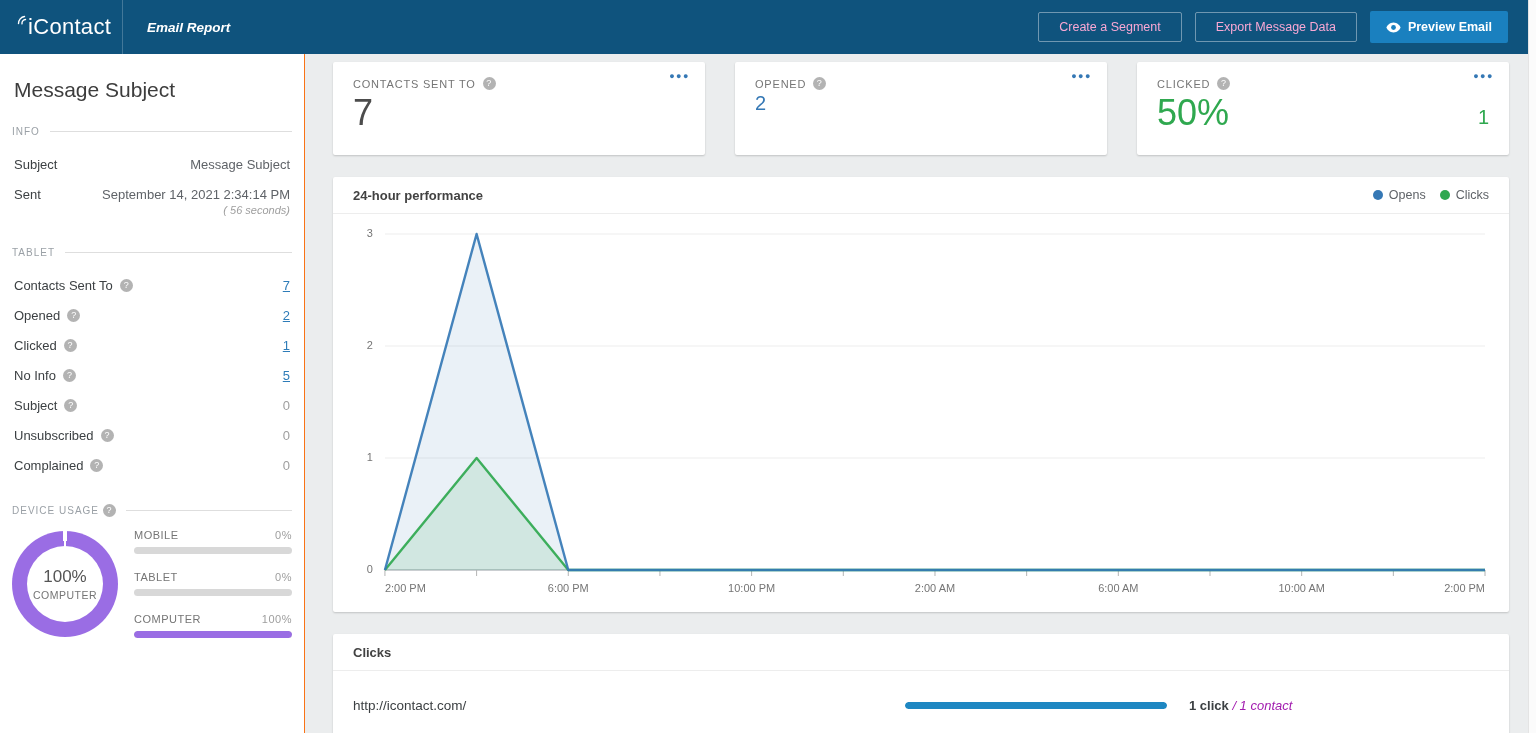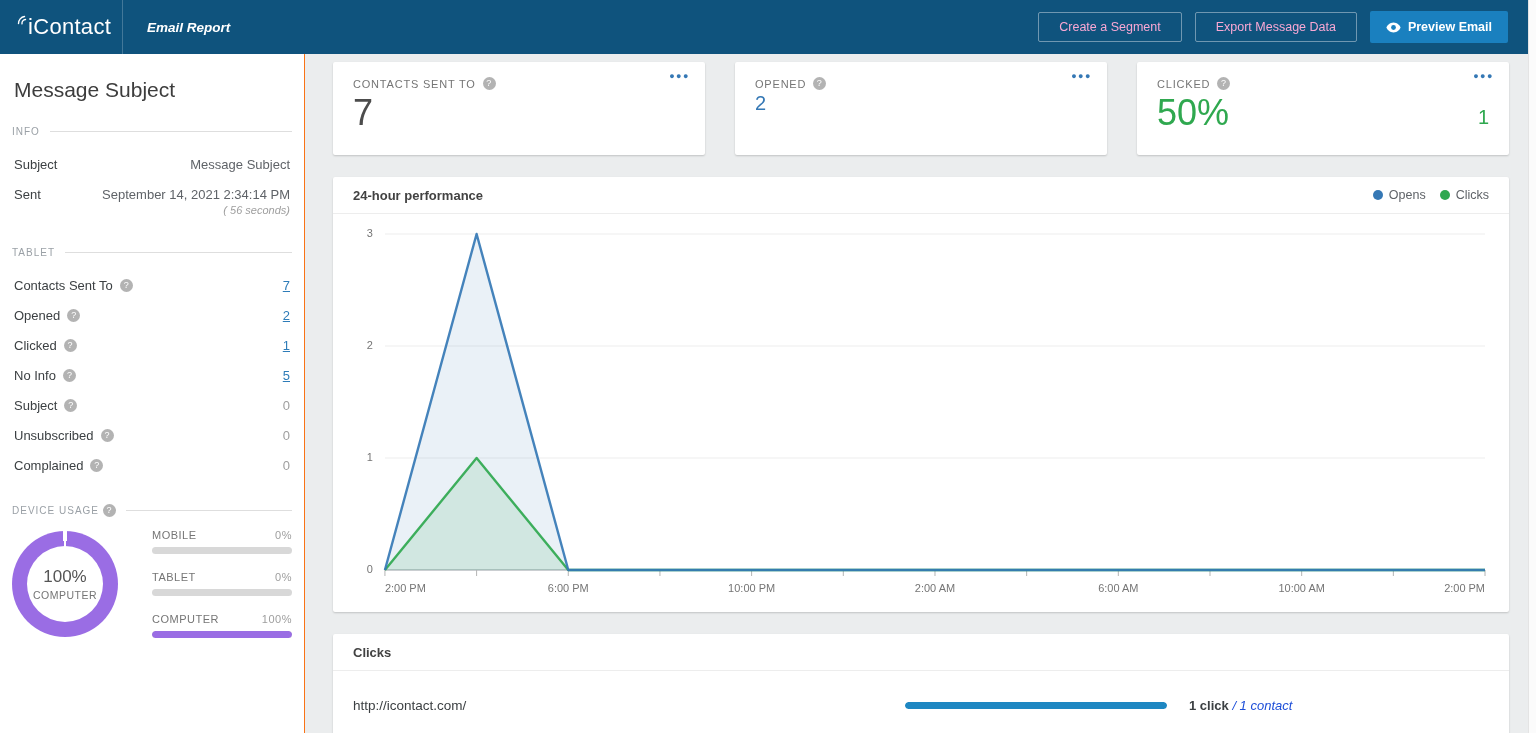--- a/index.html
+++ b/index.html
@@ -40,21 +40,21 @@
   .help { width:13px; height:13px; border-radius:50%; background:#b3b3b3; color:#fff; font-size:9px;
           line-height:13px; text-align:center; display:inline-block; flex:none; }
 
   .device-wrap { display:flex; align-items:center; margin-top:6px; }
   .donut { width:106px; height:106px; border-radius:50%; position:relative; flex:none;
            display:flex; align-items:center; justify-content:center; }
   .donut-hole { width:76px; height:76px; border-radius:50%; background:#fff; display:flex;
                 flex-direction:column; align-items:center; justify-content:center; }
   .donut-pct { font-size:17px; color:#555; }
   .donut-dev { font-size:10.5px; color:#757575; letter-spacing:.5px; margin-top:2px; }
-  .bars { flex:1; margin-left:34px; }
+  .bars { flex:1; margin-left:16px; }
   .bar-group { margin-bottom:17px; }
   .bar-group:last-child { margin-bottom:0; }
   .bar-labels { display:flex; justify-content:space-between; font-size:11px; letter-spacing:.5px;
                 color:#757575; margin-bottom:6px; }
   .bar-labels .val { color:#9e9e9e; }
   .bar-track { height:7px; border-radius:4px; background:#d8d8d8; overflow:hidden; }
   .bar-fill { height:100%; border-radius:4px; }
 
   
   .card { background:#fff; border-radius:2px; box-shadow:0 1px 2px rgba(0,0,0,0.18); }
@@ -75,21 +75,21 @@
   .legend-dot { width:10px; height:10px; border-radius:50%; display:inline-block; }
   .chart-body { padding:4px 10px 0 8px; }
 
   .clicks-card { margin-top:22px; height:130px; }
   .click-row { display:flex; align-items:center; padding:0 20px; height:68px; }
   .click-url { flex:1; font-size:13.5px; color:#3c4043; }
   .click-bar-track { width:262px; height:7px; border-radius:4px; flex:none; overflow:hidden; }
   .click-bar-fill { height:100%; border-radius:4px; }
   .click-counts { width:300px; margin-left:22px; font-size:13px; flex:none; }
   .click-counts .c1 { color:#3c4043; font-weight:bold; }
-  .click-counts .c2 { color:#1d4ed8; font-style:italic;text-align:center; }
+  .click-counts .c2 { color:#a21caf; font-style:italic;text-align:center; }
 
   .scroll-strip { position:fixed; top:0; right:0; width:8px; height:733px; background:#fbfbfb;
                   border-left:1px solid #e4e4e4; }
 </style>
 </head>
 <body>
 
 <div class="header">
   <div class="logo-box">
     <div class="logo">

